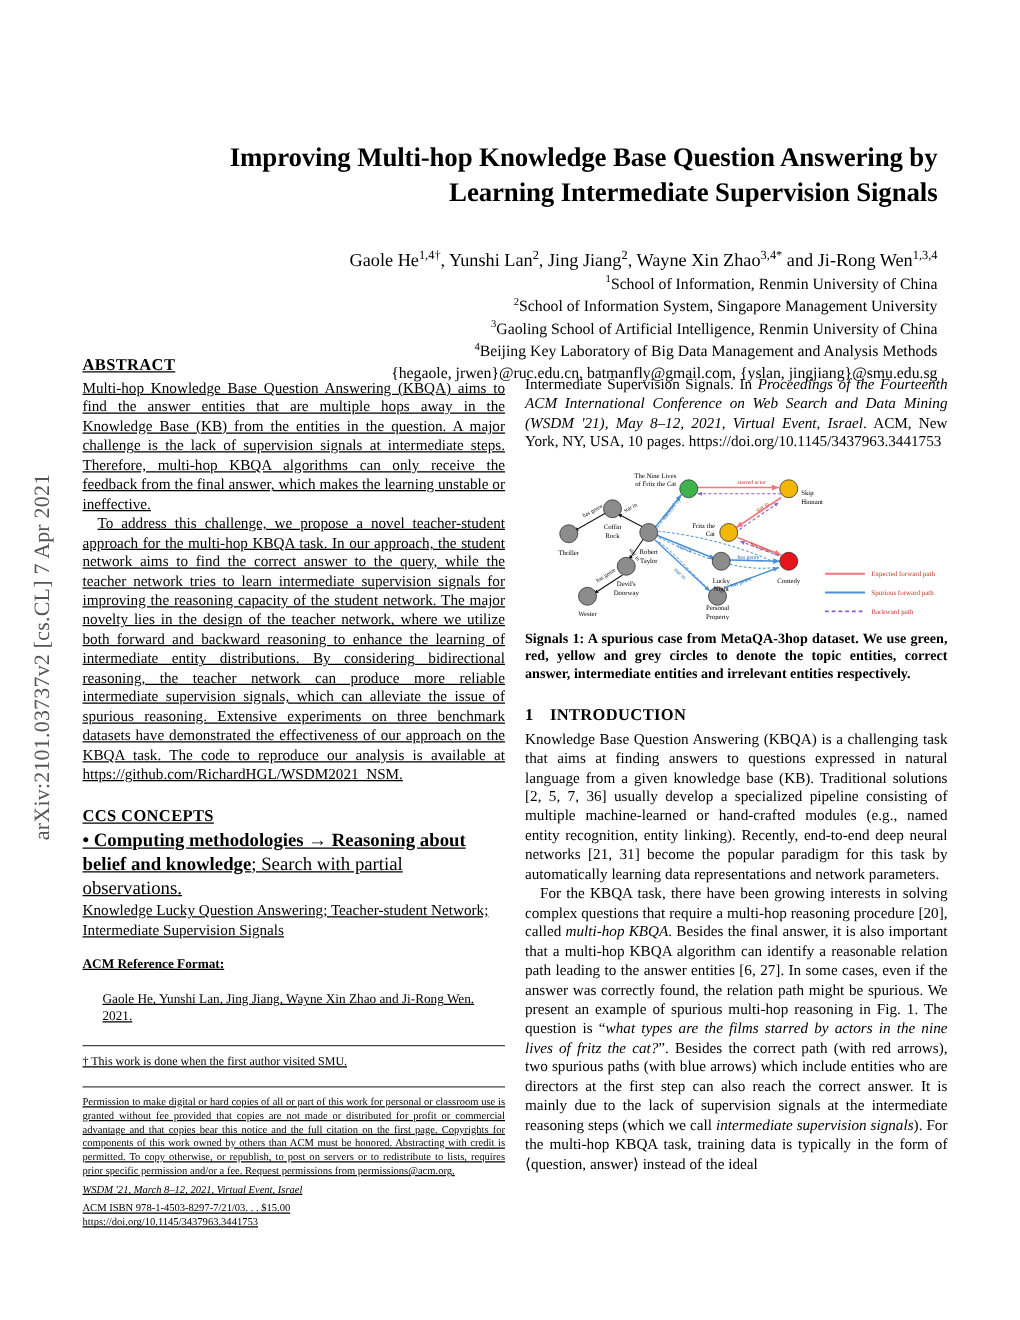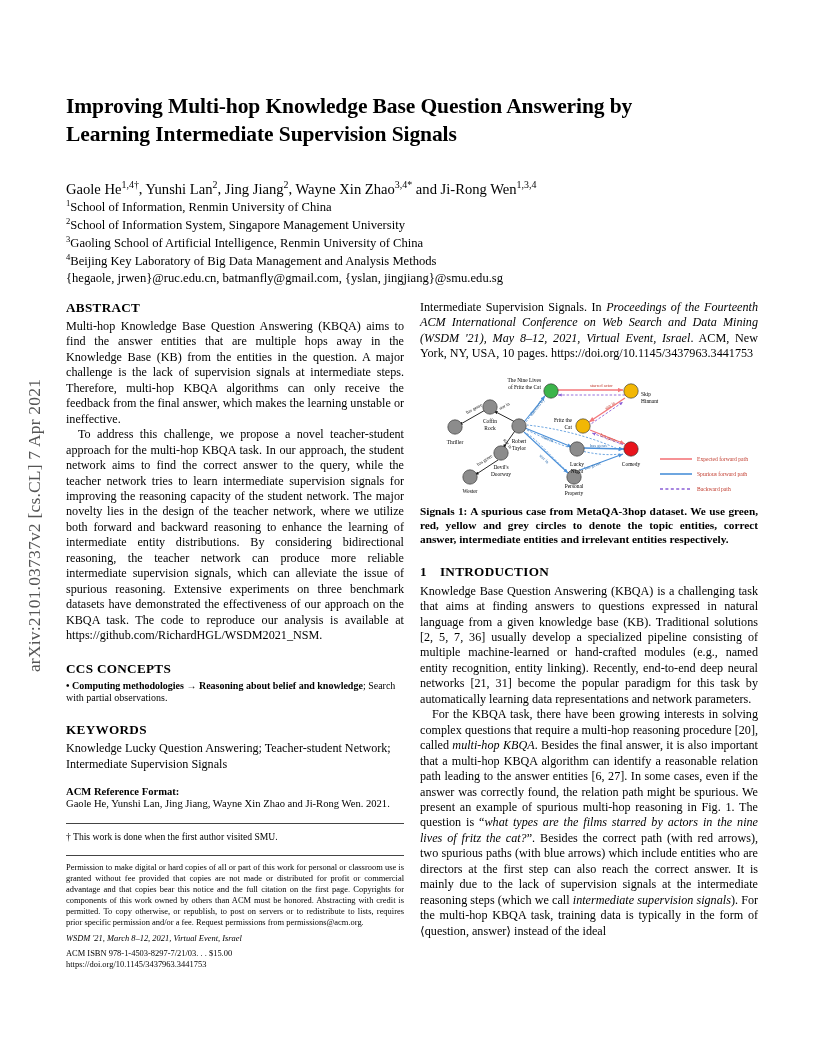--- a/index.html
+++ b/index.html
@@ -47,23 +47,23 @@
     position: absolute;
     left: 0; top: 0;
     width: 816px;
     height: 1056px;
   }
 
   
   #title-block {
     position: absolute;
     left: 66px;
-    top: 92px;
+    top: 112px;
     width: 684px;
-    text-align: left;
+    text-align: right;
     font-family: Liberation Serif, serif;
   }
   #paper-title {
     font-size: 21.5px;
     font-weight: bold;
     line-height: 1.32;
     letter-spacing: -0.1px;
     margin: 0;
   }
   #authors-line {
@@ -74,22 +74,23 @@
   .affil {
     font-size: 12.6px;
     line-height: 1.42;
   }
   sup { font-size: 0.68em; vertical-align: super; line-height: 0; }
 
   
   #col-left {
     position: absolute;
     left: 66px;
-    top: 300px;
+    top: 284px;
     width: 338px;
+    text-decoration: underline;
   }
   #col-right {
     position: absolute;
     left: 420px;
     top: 300px;
     width: 338px;
   }
 
   h2.sec-head {
     font-size: 13.2px;
@@ -108,36 +109,36 @@
     -webkit-hyphens: auto;
   }
   p.body.indent { text-indent: 12px; }
 
   p.kw {
     font-size: 12.15px;
     line-height: 1.28;
     margin: 0;
   }
   p.ccs {
-    font-size: 10px;
+    font-size: 15px;
     line-height: 1.28;
     margin: 0;
     font-weight: bold;
   }
   p.ccs .nb { font-weight: normal; }
 
   .ref-head {
     font-size: 10.6px;
     font-weight: bold;
     margin: 14px 0 0 0;
   }
   .ref-body {
     font-size: 10.6px;
     line-height: 1.29;
-    margin: 0;
+    margin: 16px;
   }
 
   hr.rule {
     border: none;
     border-top: 1px solid #444;
     margin: 12px 0 6px 0;
     width: 100%;
   }
   hr.rule.short { width: 100%; }
 
@@ -225,21 +226,20 @@
 
   <div id="col-left">
 
     <h2 class="sec-head">ABSTRACT</h2>
     <p class="body">Multi-hop Knowledge Base Question Answering (KBQA) aims to find the answer entities that are multiple hops away in the Knowledge Base (KB) from the entities in the question. A major challenge is the lack of supervision signals at intermediate steps. Therefore, multi-hop KBQA algorithms can only receive the feedback from the final answer, which makes the learning unstable or ineffective.</p>
     <p class="body indent">To address this challenge, we propose a novel teacher-student approach for the multi-hop KBQA task. In our approach, the student network aims to find the correct answer to the query, while the teacher network tries to learn intermediate supervision signals for improving the reasoning capacity of the student network. The major novelty lies in the design of the teacher network, where we utilize both forward and backward reasoning to enhance the learning of intermediate entity distributions. By considering bidirectional reasoning, the teacher network can produce more reliable intermediate supervision signals, which can alleviate the issue of spurious reasoning. Extensive experiments on three benchmark datasets have demonstrated the effectiveness of our approach on the KBQA task. The code to reproduce our analysis is available at https://github.com/RichardHGL/WSDM2021_NSM.</p>
 
     <h2 class="sec-head spaced">CCS CONCEPTS</h2>
     <p class="ccs"><span>• Computing methodologies → Reasoning about belief and knowledge</span><span class="nb">; Search with partial observations</span><span class="nb">.</span></p>
 
-    <h2 class="sec-head spaced">KEYWORDS</h2>
     <p class="kw">Knowledge Lucky Question Answering; Teacher-student Network; Intermediate Supervision Signals</p>
 
     <p class="ref-head">ACM Reference Format:</p>
     <p class="ref-body">Gaole He, Yunshi Lan, Jing Jiang, Wayne Xin Zhao and Ji-Rong Wen. 2021.</p>
 
     <hr class="rule">
 
     <p class="fn">† This work is done when the first author visited SMU.</p>
 
     <hr class="rule short">

